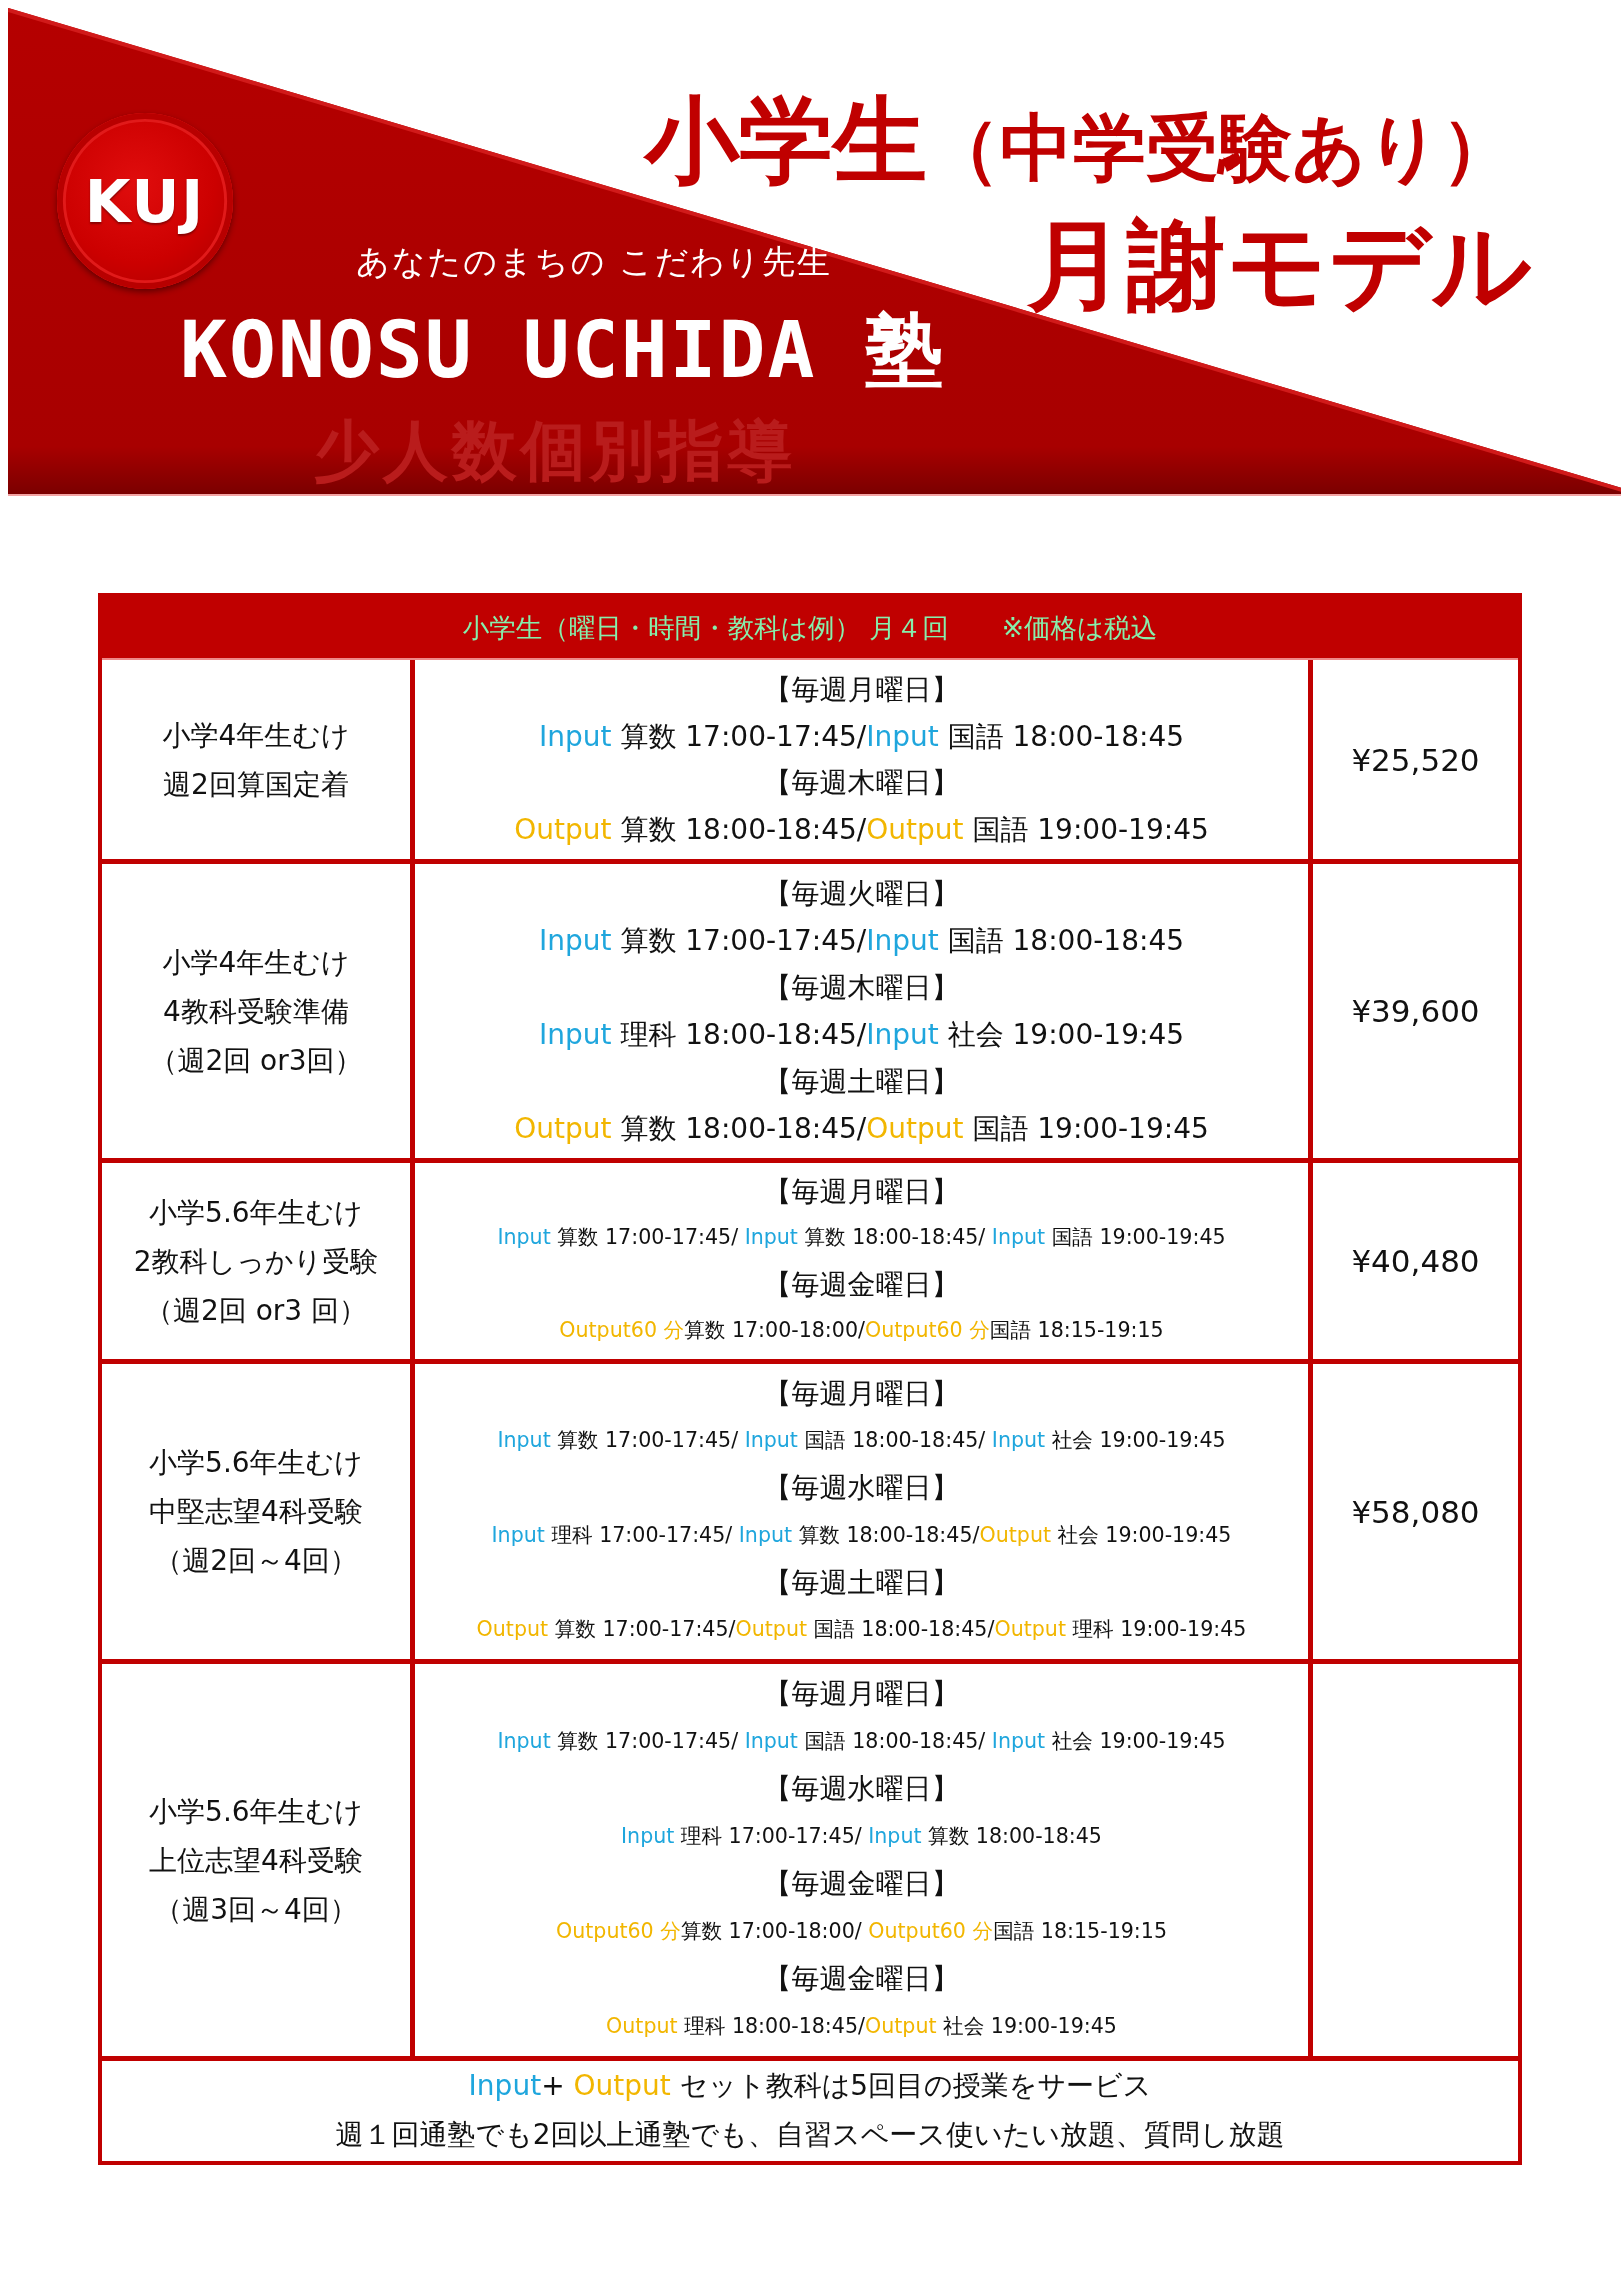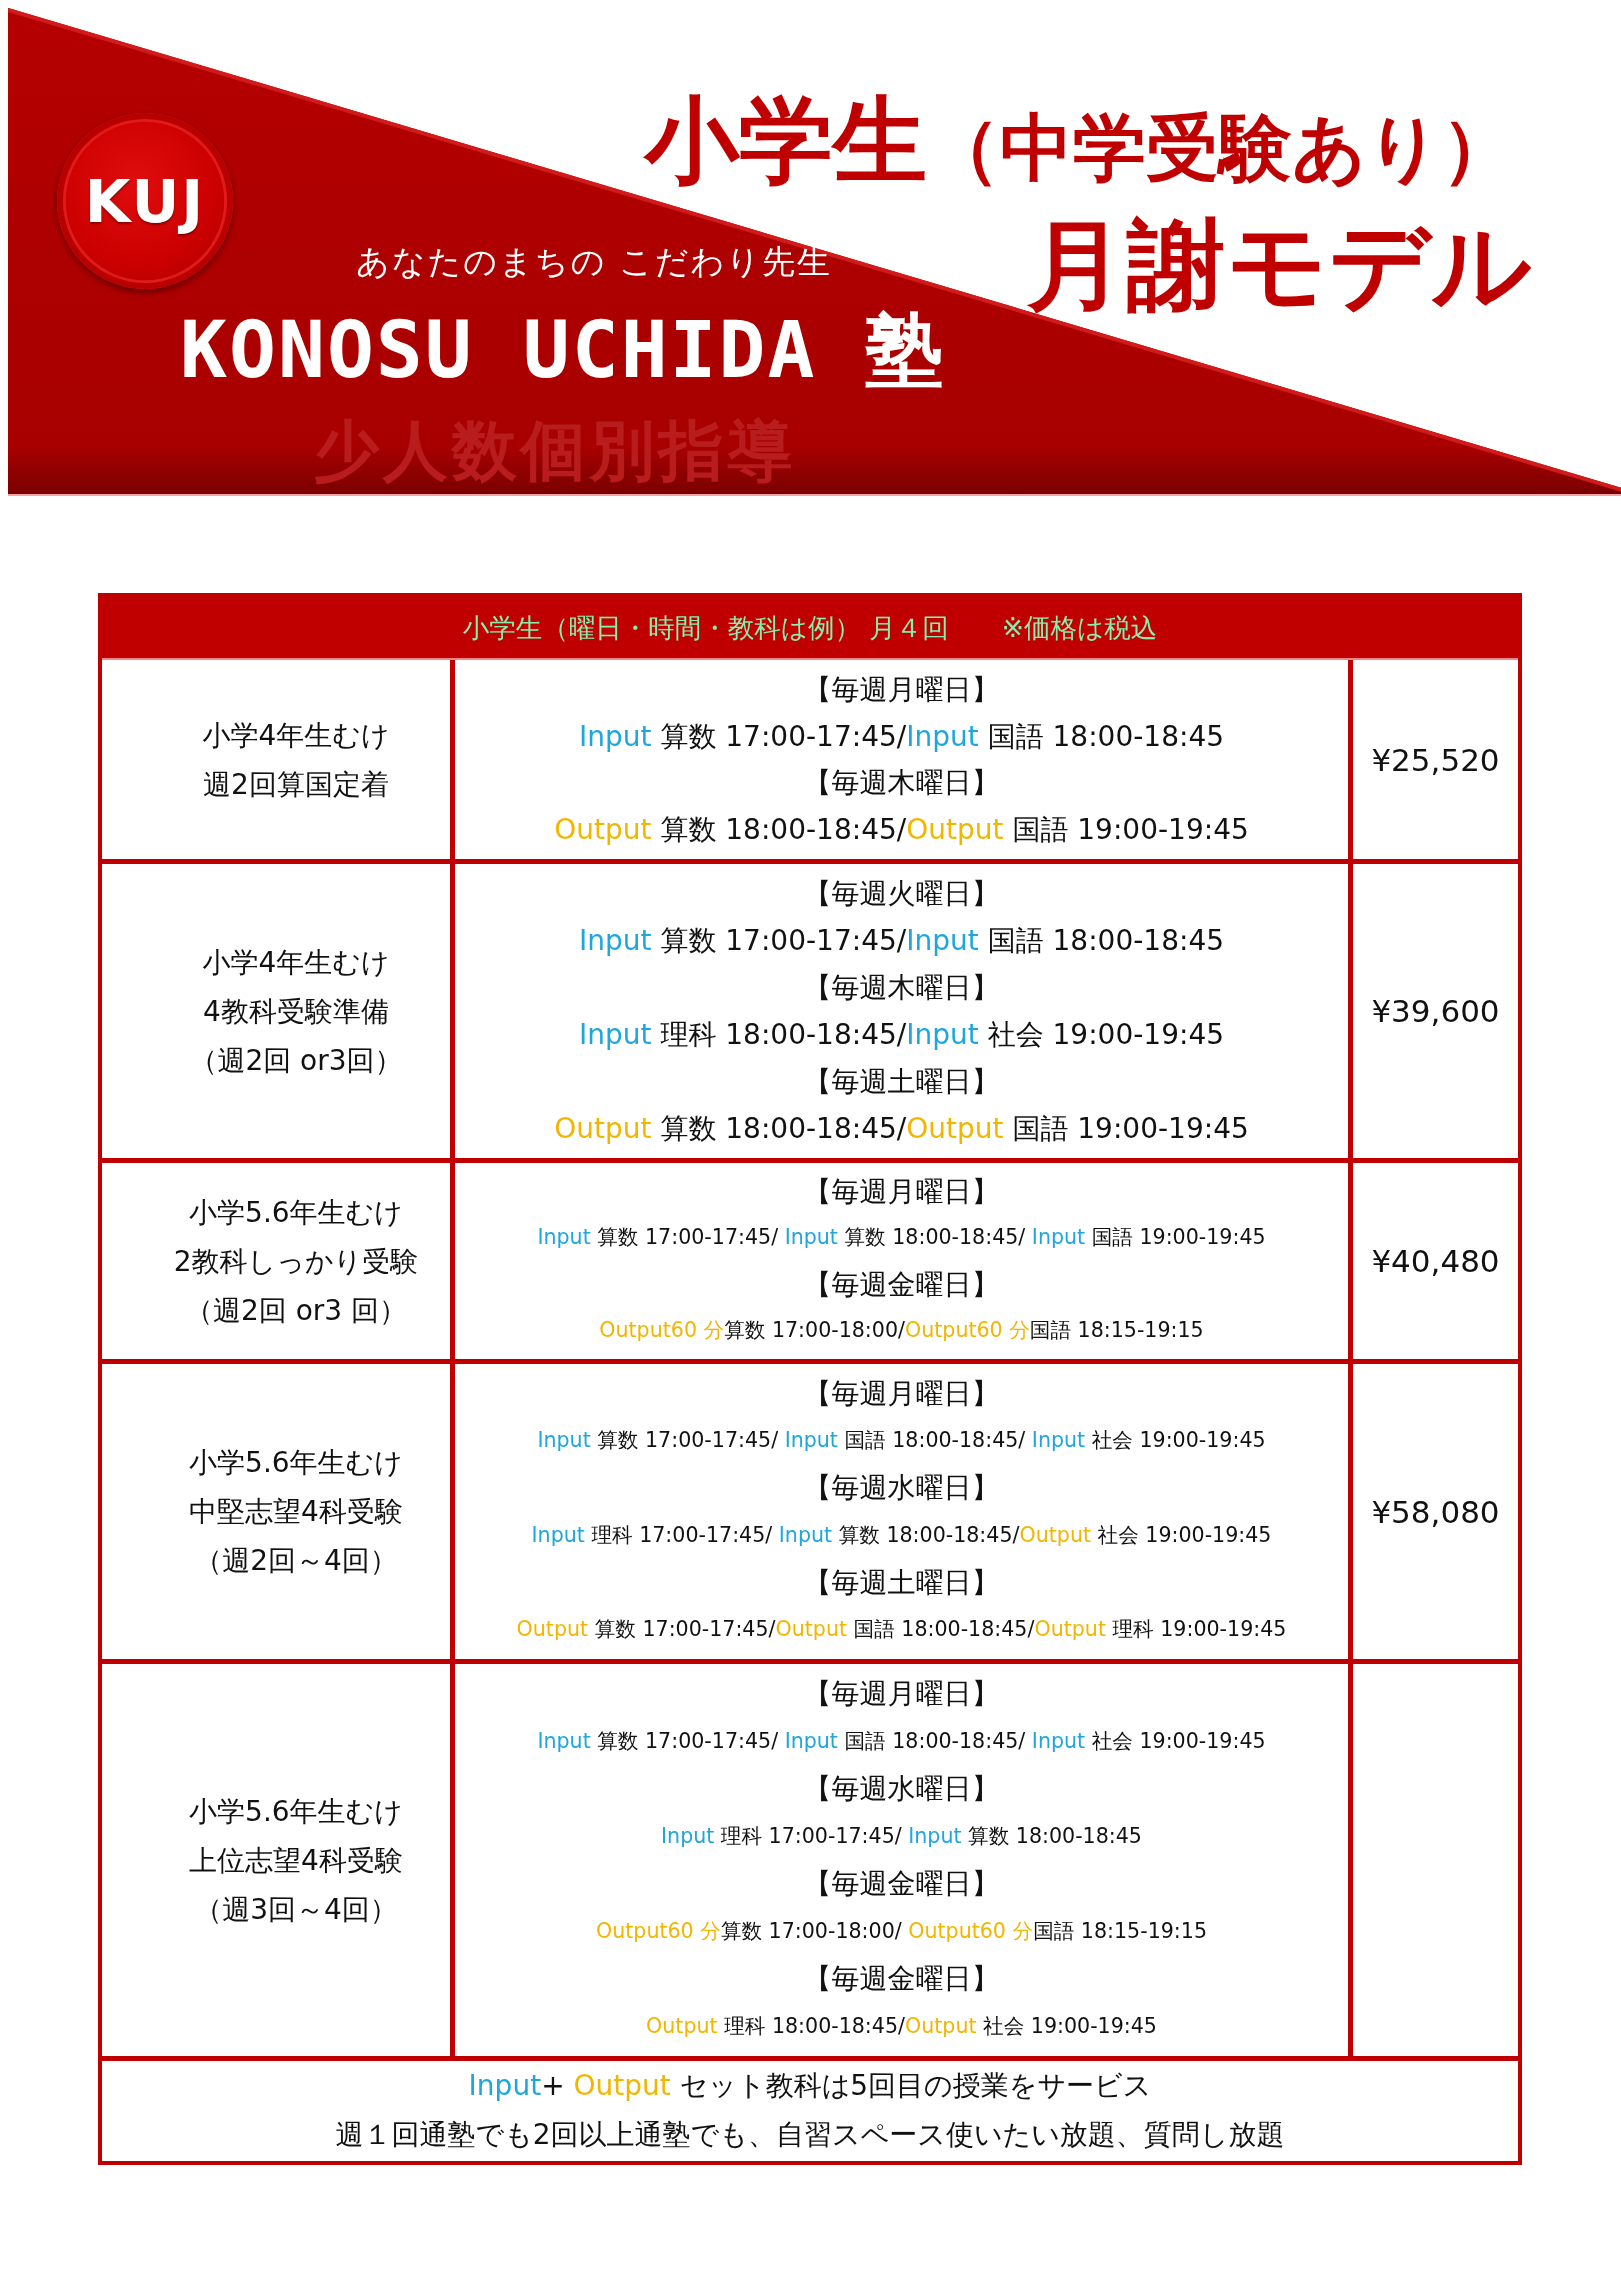--- a/index.html
+++ b/index.html
@@ -23,21 +23,21 @@
   .title1 .paren { font-size: 73px; }
   .title2 { position: absolute; left: 1019px; top: 201px; color: #c00000; font-weight: bold; font-size: 98px; white-space: nowrap; letter-spacing: 2px; }
 
   
   .tbl { position: absolute; left: 98px; top: 593px; width: 1424px; border: 4.9px solid #c00000; box-sizing: border-box; }
   .thead { height: 61px; background: #c00000; color: #86efac; display: flex; align-items: center; justify-content: center;
            font-size: 26.5px; border-bottom: 2.9px solid #e88; white-space: pre; }
   .row { display: flex; border-top: 5.9px solid #c00000; }
   .row.first { border-top: none; }
   .cell-label { width: 308px; border-right: 5.9px solid #c00000; display: flex; flex-direction: column;
-                justify-content: center; align-items: center; font-size: 28px; line-height: 49px; text-align: center; padding-left: 40px; }
+                justify-content: center; align-items: center; font-size: 28px; line-height: 49px; text-align: center; }
   .cell-sched { width: 898px; border-right: 5.9px solid #c00000; display: flex; flex-direction: column;
                 justify-content: space-around; align-items: center; padding: 5.9px 0; box-sizing: border-box; }
   .cell-price { flex: 1; display: flex; align-items: center; justify-content: center; font-size: 31px; }
   .day { font-size: 28px; line-height: 43px; }
   .line { white-space: nowrap; line-height: 43px; }
   .line.big { font-size: 28px; }
   .line.small { font-size: 20.6px; }
   .in { color: #1fa6dd; }
   .out { color: #f2b600; }
   .footer { border-top: 5.9px solid #c00000; height: 100px; display: flex; flex-direction: column; 

